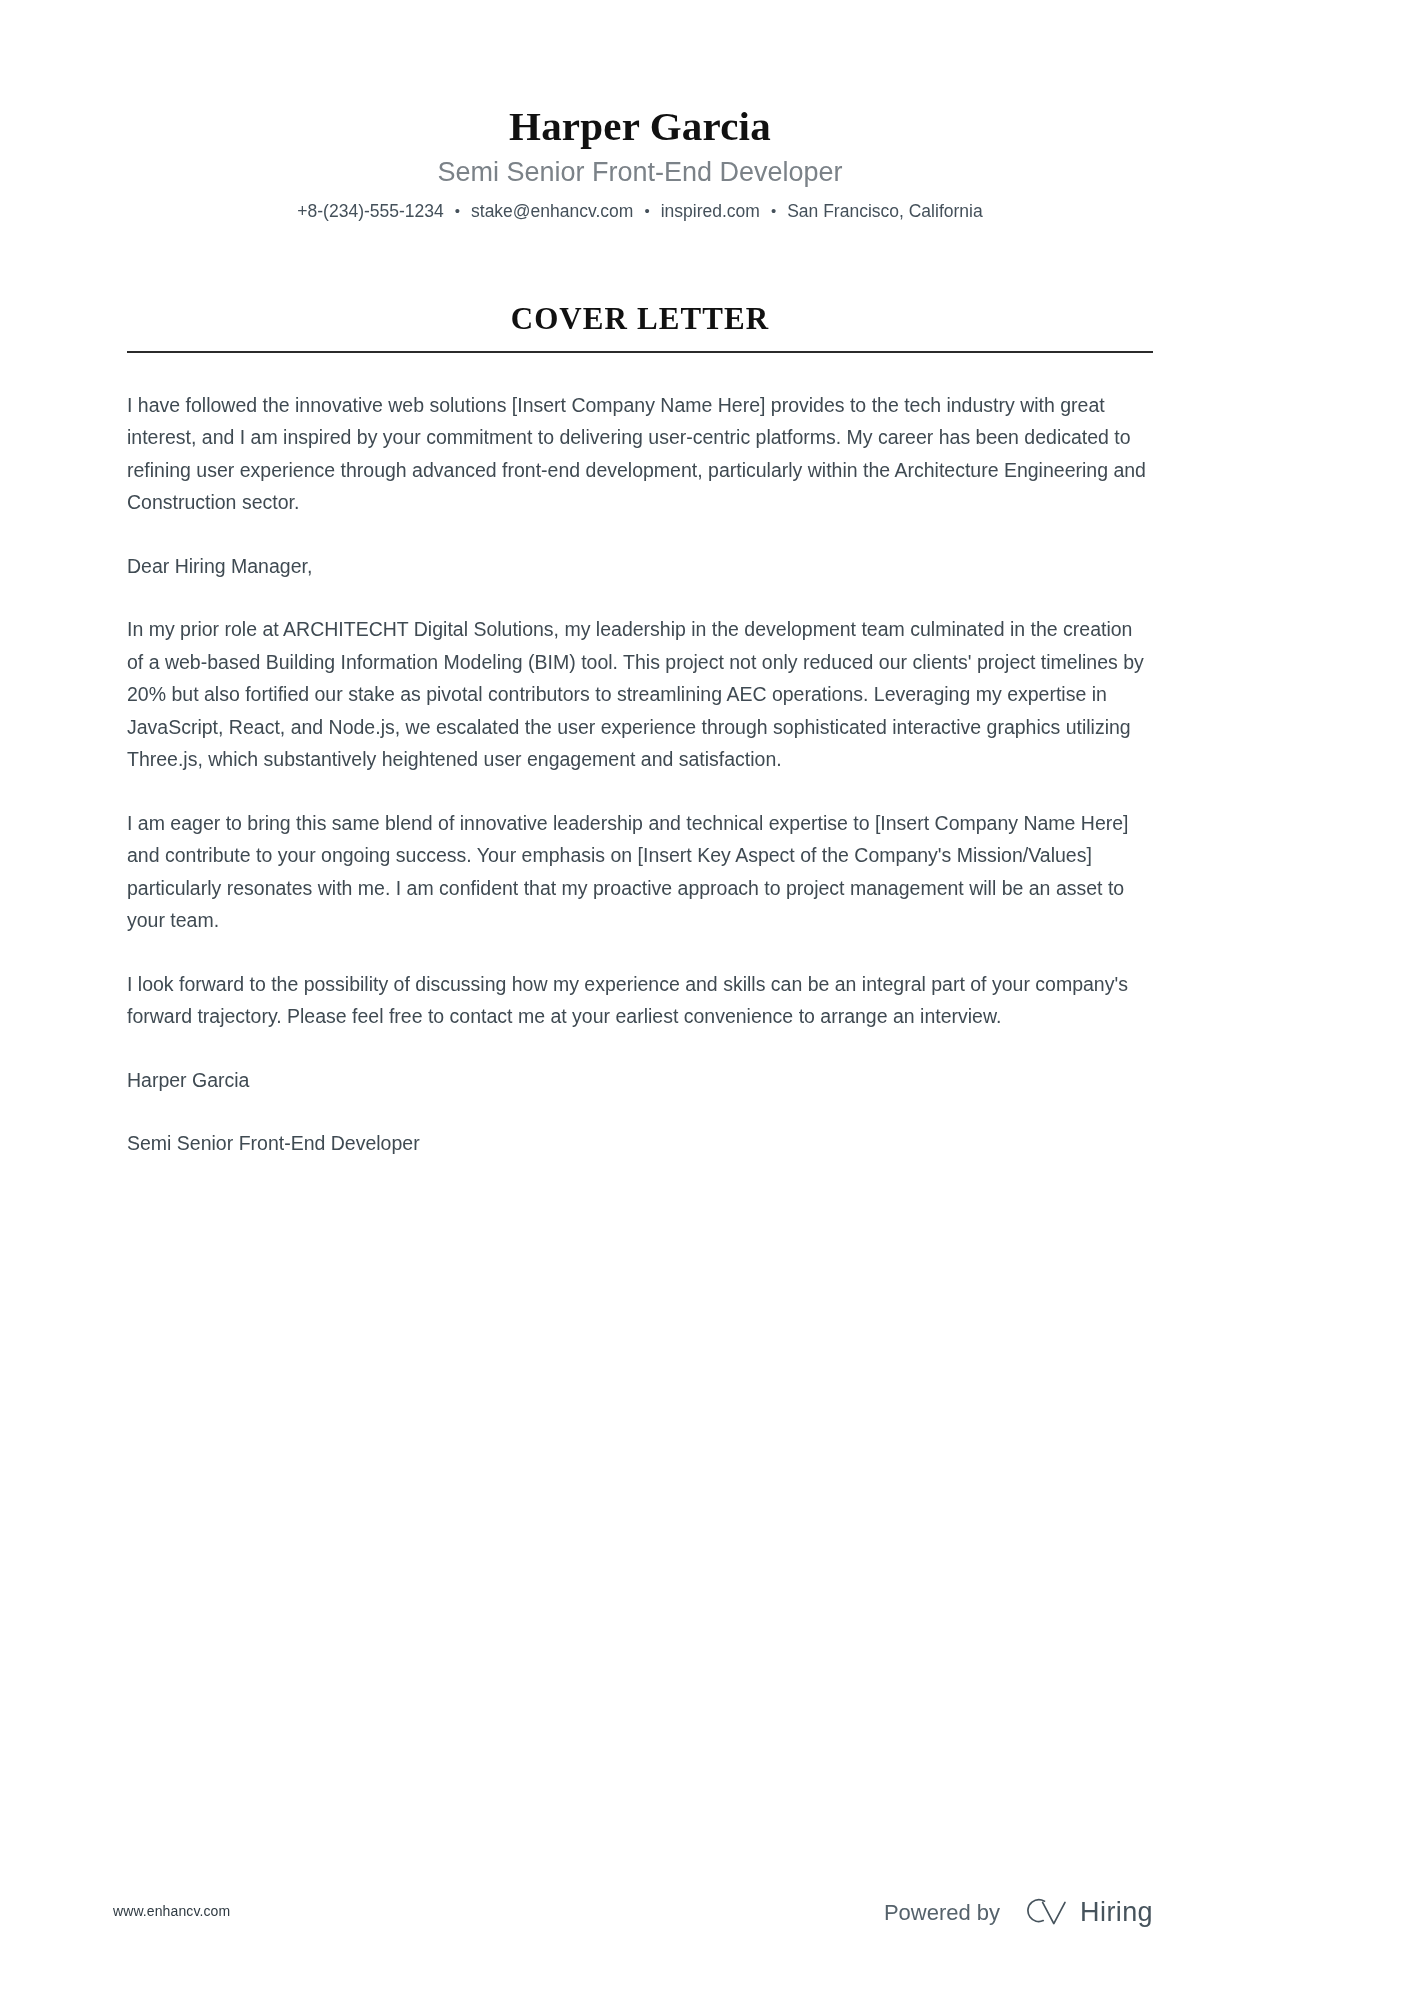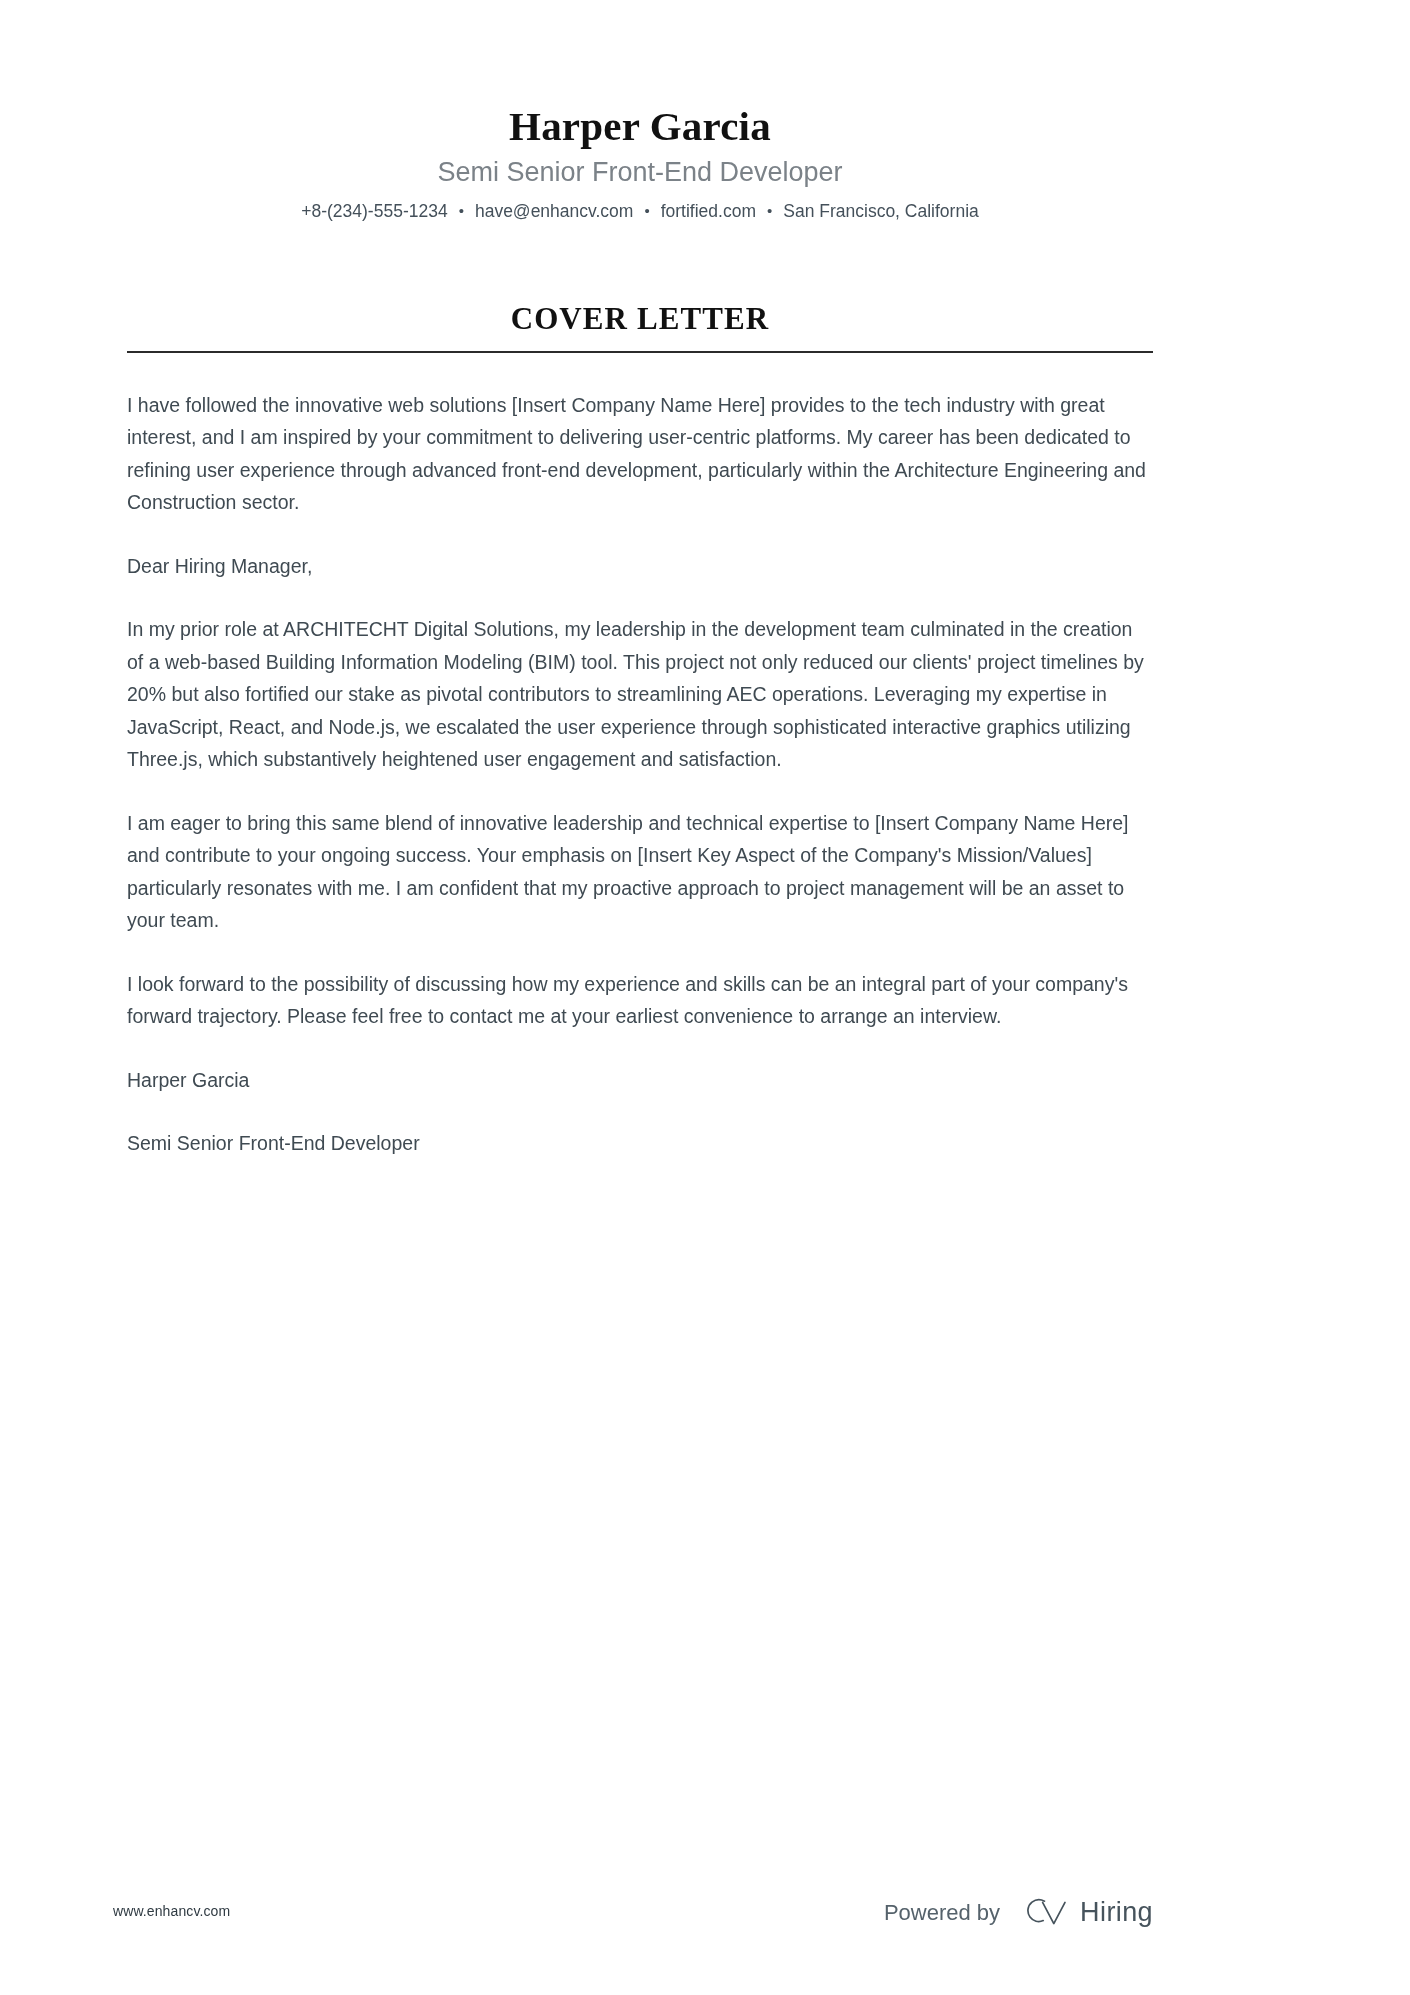--- a/index.html
+++ b/index.html
@@ -147,23 +147,23 @@
 <div class="page">
 
   <div class="header">
     <h1 class="candidate-name">Harper Garcia</h1>
 
     <div class="candidate-title">Semi Senior Front-End Developer</div>
 
     <div class="contact-line">
       <span class="contact-item">+8-(234)-555-1234</span>
       <span class="contact-sep">•</span>
-      <span class="contact-item">have@enhancv.com</span>
+      <span class="contact-item">stake@enhancv.com</span>
       <span class="contact-sep">•</span>
-      <span class="contact-item">fortified.com</span>
+      <span class="contact-item">inspired.com</span>
       <span class="contact-sep">•</span>
       <span class="contact-item">San Francisco, California</span>
     </div>
   </div>
 
   <div class="section-wrap">
     <div class="section-title">COVER LETTER</div>
     <div class="rule"></div>
   </div>
 

